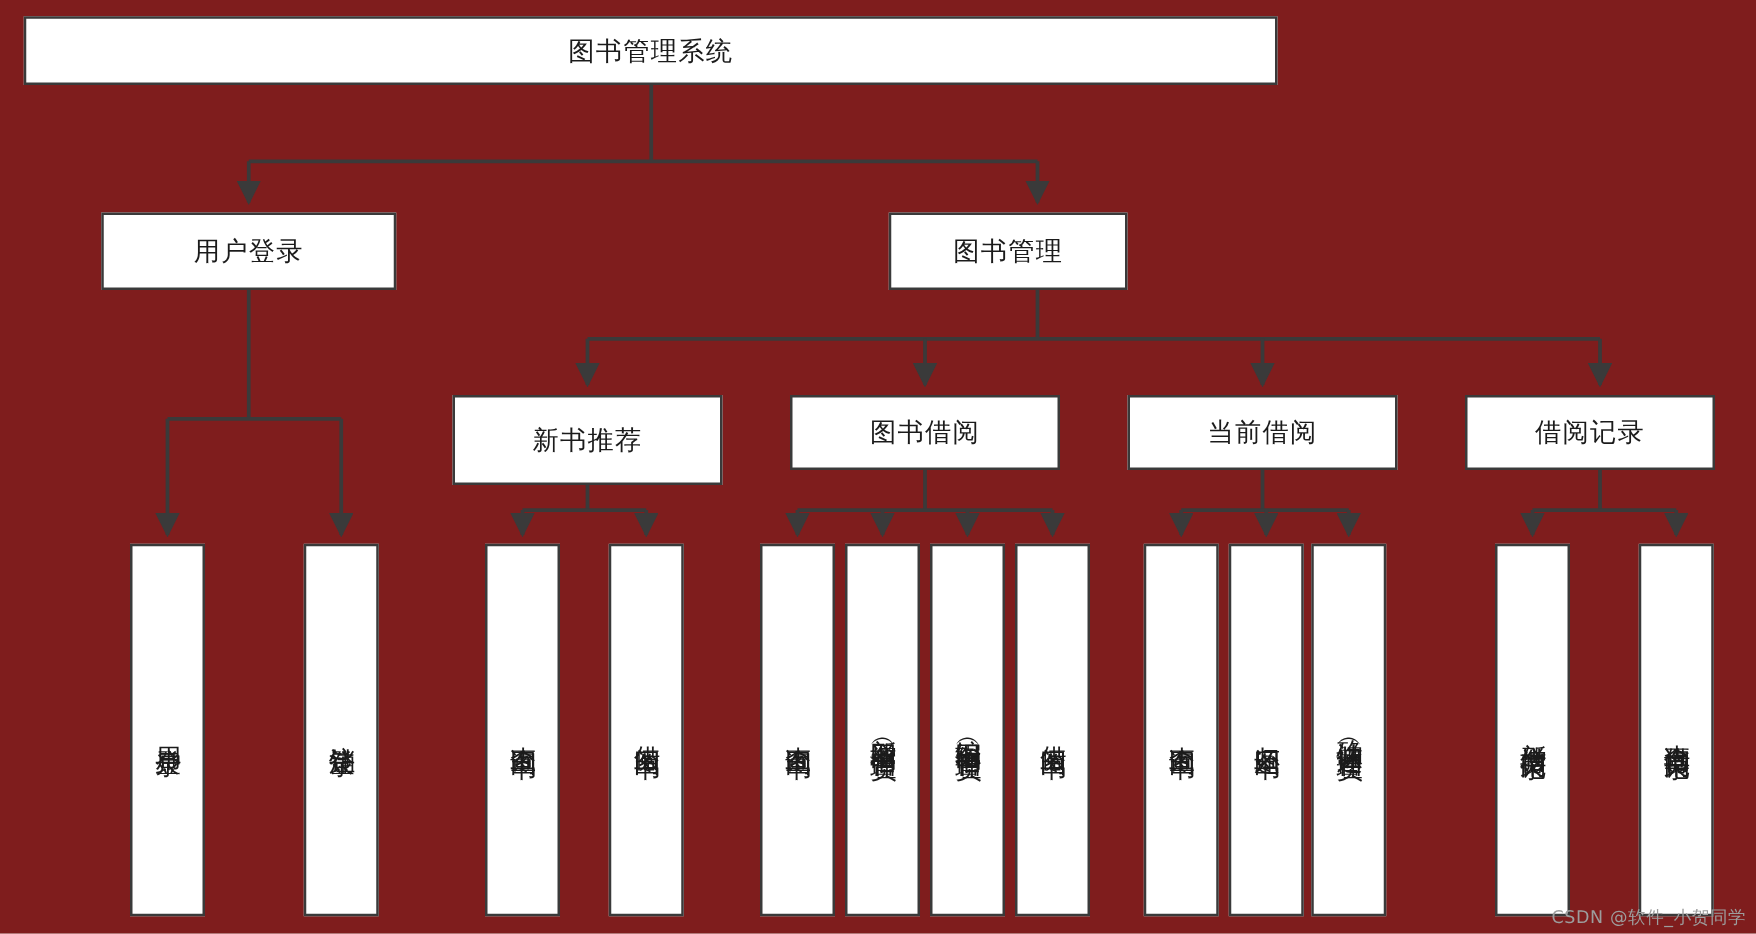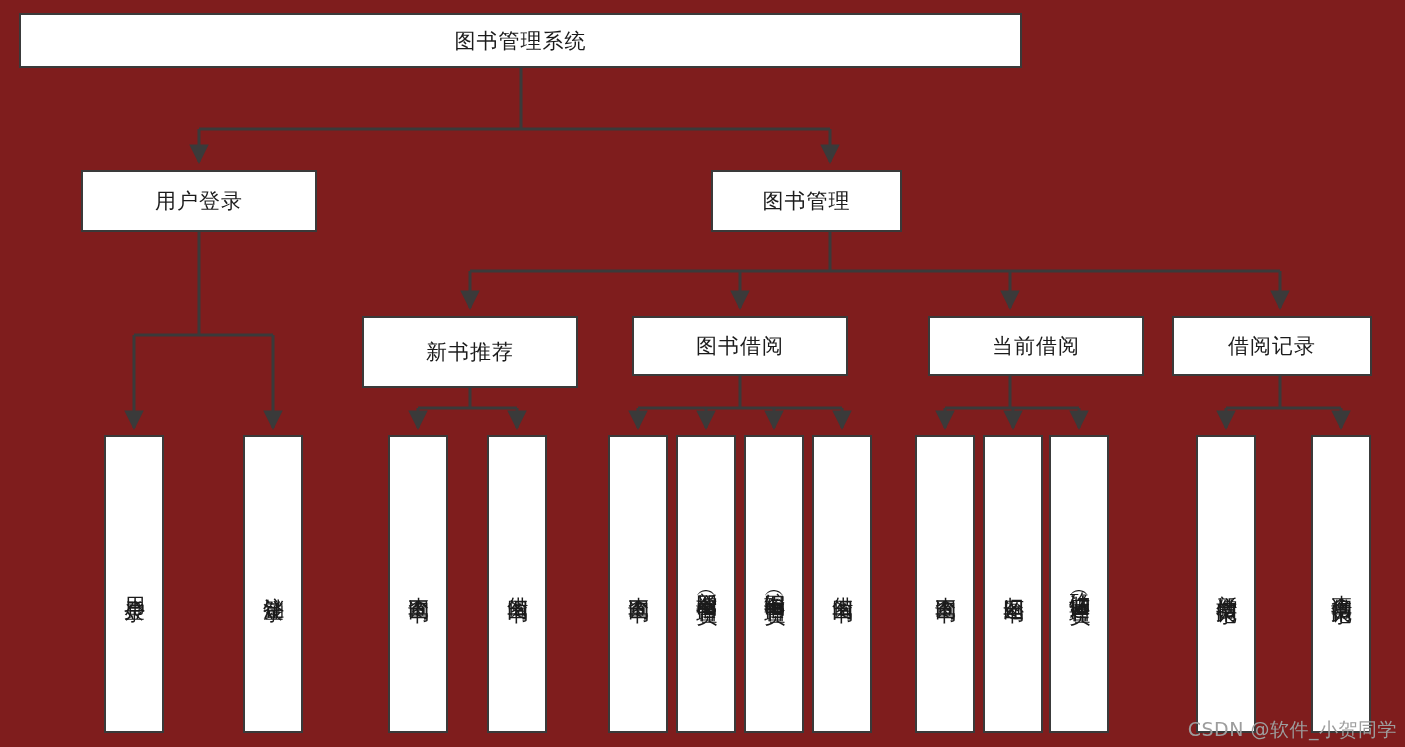--- a/index.html
+++ b/index.html
@@ -53,21 +53,21 @@
     white-space: nowrap;
     text-align: center;
   }
   .h-label {
     white-space: nowrap;
   }
   #watermark {
     position: absolute;
     right: 8px;
     bottom: 4px;
-    font-size: 19px;
+    font-size: 14px;
     color: #9d9d9d;
     white-space: nowrap;
     letter-spacing: 0.5px;
   }
 </style>
 </head>
 <body>
 
 <div id="diagram-root">
 
@@ -131,21 +131,21 @@
   <div class="node h-node" style="left:711px; top:170px; width:191px; height:62px;">
     <span class="h-label">图书管理</span>
   </div>
 
   <div class="node h-node" style="left:362px; top:316px; width:216px; height:72px;">
     <span class="h-label">新书推荐</span>
   </div>
   <div class="node h-node" style="left:632px; top:316px; width:216px; height:60px;">
     <span class="h-label">图书借阅</span>
   </div>
-  <div class="node h-node" style="left:902px; top:316px; width:216px; height:60px;margin-left:26px;">
+  <div class="node h-node" style="left:902px; top:316px; width:216px; height:60px;">
     <span class="h-label">当前借阅</span>
   </div>
   <div class="node h-node" style="left:1172px; top:316px; width:200px; height:60px;">
     <span class="h-label">借阅记录</span>
   </div>
 
   <div class="node v-node" style="left:104px; top:435px; width:60px; height:298px;">
     <span class="v-label">用户登录</span>
   </div>
   <div class="node v-node" style="left:243px; top:435px; width:60px; height:298px;">

